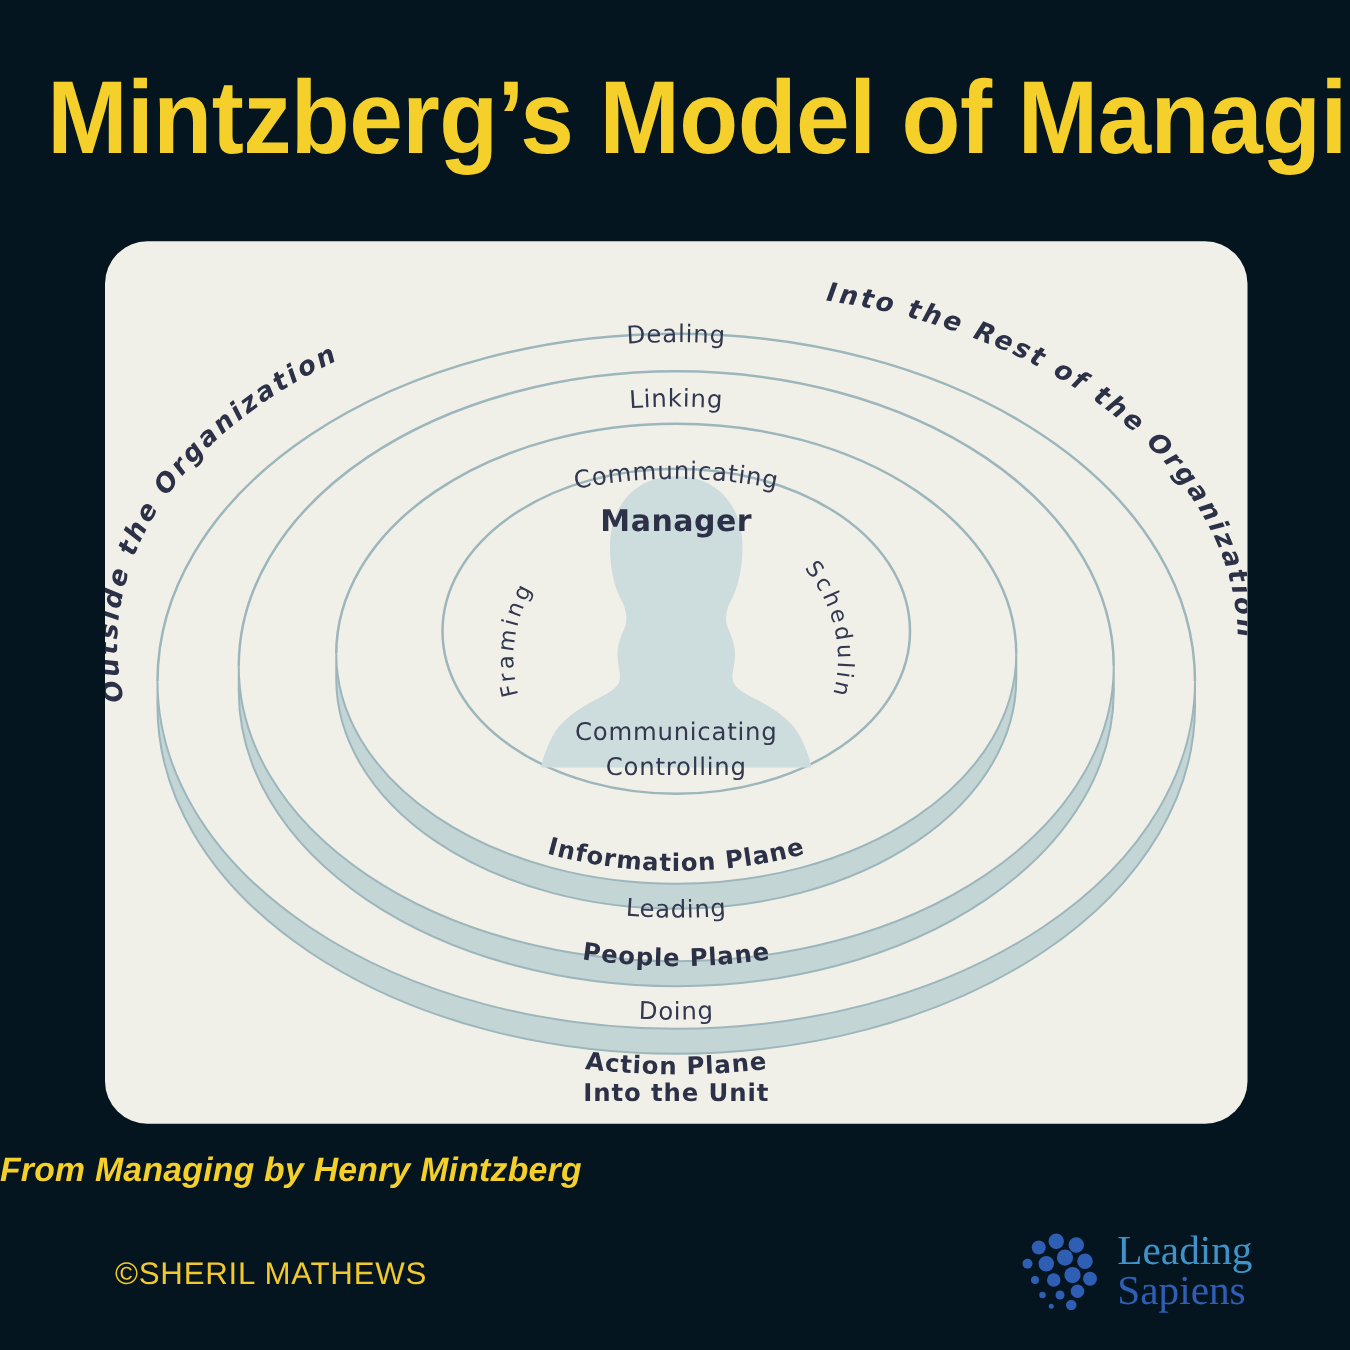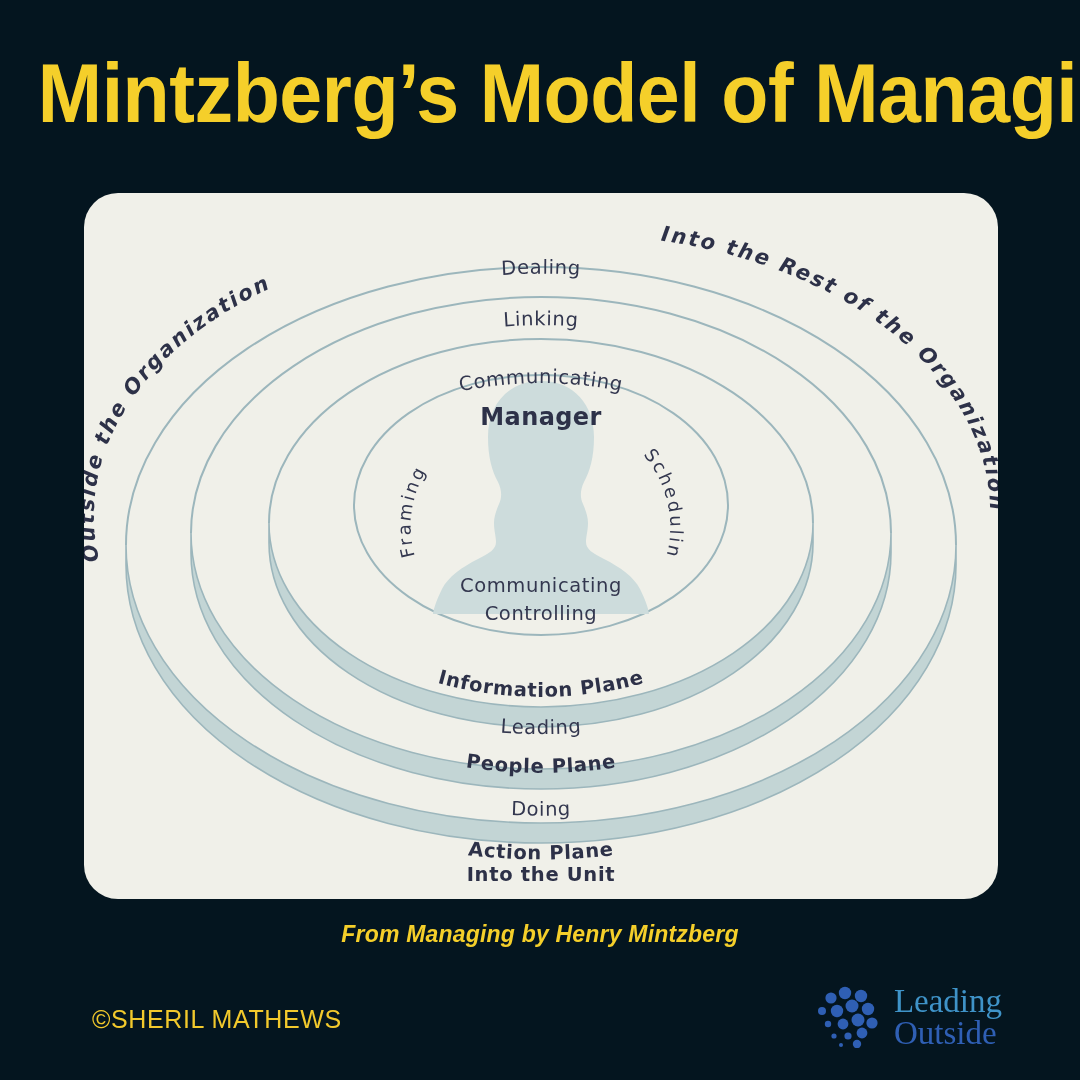--- a/index.html
+++ b/index.html
@@ -101,26 +101,25 @@
     font-weight: bold;
     letter-spacing: 0.4px;
   }
 
   
   #caption {
     position: absolute;
     left: 0;
     right: 0;
     top: 921px;
-    text-align: center;
     color: #f5cf2a;
     font-family: "Liberation Sans", sans-serif;
     font-weight: bold;
     font-style: italic;
-    font-size: 23px;
+    font-size: 27px;
     letter-spacing: 0.2px;
   }
 
   
   #copyright {
     position: absolute;
     left: 92px;
     top: 1005px;
     color: #f2c92c;
     font-family: "Liberation Sans", sans-serif;
@@ -295,17 +294,17 @@
         <circle cx="14" cy="38" r="3.2"></circle>
         <circle cx="48" cy="47" r="5.4"></circle>
         <circle cx="34" cy="50" r="3.6"></circle>
         <circle cx="20" cy="50" r="2.6"></circle>
         <circle cx="43" cy="58" r="4.2"></circle>
         <circle cx="27" cy="59" r="2.0"></circle>
       </g>
     </svg>
     <div id="logo-words">
       <span class="logo-word-1">Leading</span>
-      <span class="logo-word-2">Outside</span>
+      <span class="logo-word-2">Sapiens</span>
     </div>
   </div>
 
 </div>
 
 </body></html>

